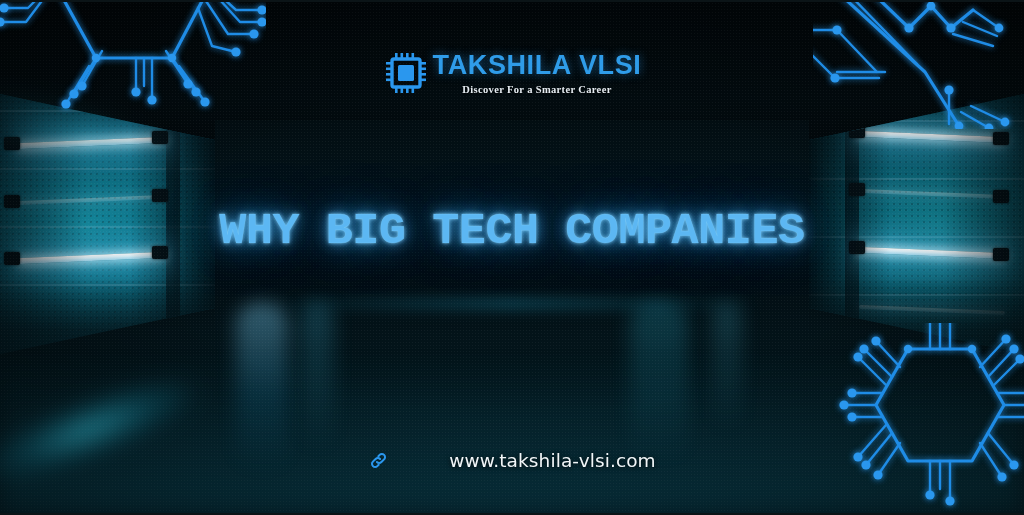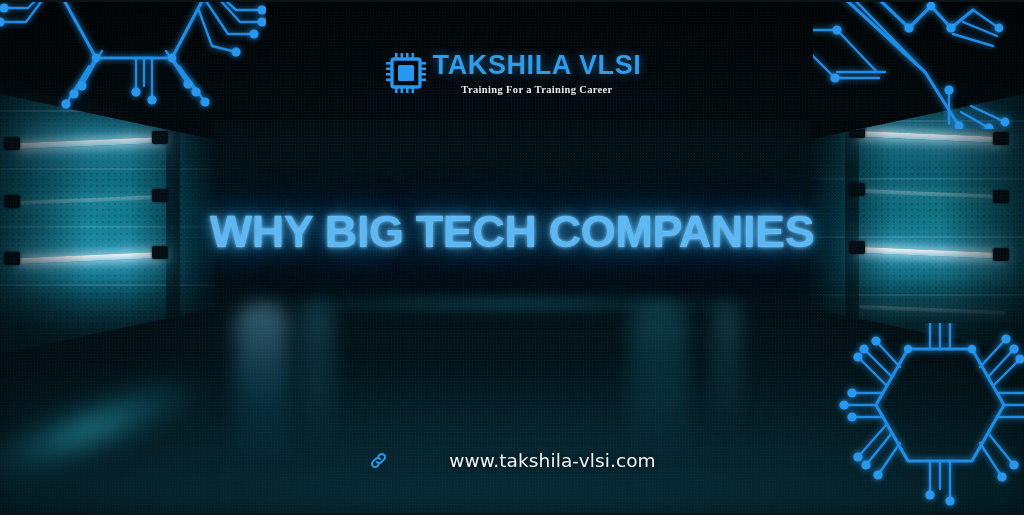--- a/index.html
+++ b/index.html
@@ -166,21 +166,21 @@
   }
   .tagline{
     font-family:"Liberation Serif",serif;
     font-size:10.5px;font-weight:bold;color:#e7eef3;letter-spacing:.35px;
     margin-top:5px;align-self:center;
     text-shadow:0 1px 2px rgba(0,0,0,.9);
   }
 
   .headline{
     position:absolute;left:0;right:0;top:176px;text-align:center;
-    font-family:Liberation Sans, sans-serif;
+    font-family:Liberation Mono, monospace;
     font-weight:bold;font-size:45px;line-height:1.07;
     letter-spacing:-.4px;
     color:#5cb7f3;
     text-shadow:
       0 0 4px rgba(120,205,255,.95),
       0 0 14px rgba(70,175,245,.85),
       0 0 34px rgba(40,150,230,.65),
       0 0 62px rgba(25,120,200,.45);
     -webkit-text-stroke:.4px rgba(150,220,255,.35);
   }
@@ -402,21 +402,21 @@
             <rect x="36" y="17.5" width="7" height="2.6"></rect>
             <rect x="36" y="23" width="7" height="2.6"></rect>
             <rect x="36" y="28.5" width="7" height="2.6"></rect>
           </g>
           <rect x="9" y="9" width="28" height="28" rx="2" fill="none" stroke="#2a97ee" stroke-width="3.4"></rect>
           <rect x="15" y="15" width="16" height="16" rx="1.5" fill="#2a97ee"></rect>
         </svg>
       </span>
       <span class="logo-text">
         <span class="brand">TAKSHILA VLSI</span>
-        <span class="tagline">Training For a Training Career</span>
+        <span class="tagline">Discover For a Smarter Career</span>
       </span>
     </div>
 
     <h1 class="headline">
       <span class="ln">WHY BIG TECH COMPANIES</span>
     </h1>
 
 
     <div class="url-row">
       <span class="link-icon">

